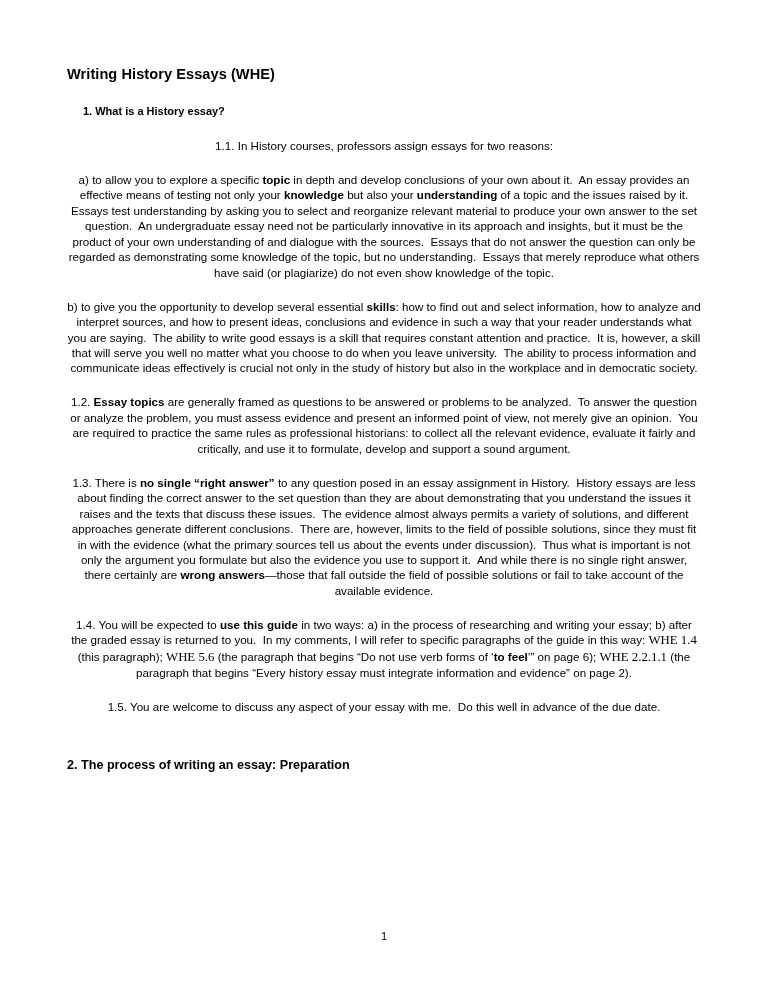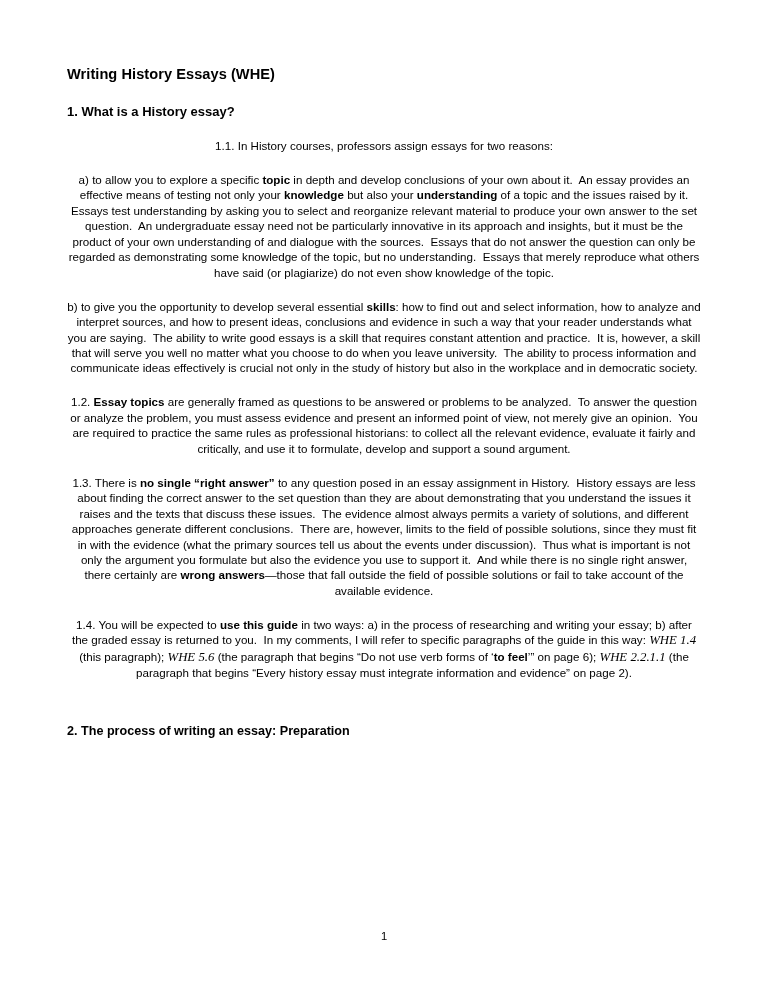--- a/index.html
+++ b/index.html
@@ -30,45 +30,44 @@
     width: 634px;
   }
   .doc-title {
     font-size: 14.6px;
     font-weight: bold;
     line-height: 17px;
     margin: 0 0 21px 0;
     letter-spacing: 0.05px;
   }
   .section-head {
-    font-size: 13px;
+    font-size: 11px;
     font-weight: bold;
     line-height: 15px;
-    margin: 0 0 19px 0;
+    margin: 0 0 19px 16px;
   }
   .section-head-2 {
     font-size: 12.6px;
     font-weight: bold;
     line-height: 15px;
     margin: 43px 0 28px 0;
   }
   p.body {
     font-size: 11.6px;
     line-height: 15.45px;
     margin: 0 0 18.5px 0;
     text-align: center;
     white-space: pre-wrap;
     word-spacing: 0.02px;
   }
   p.body:last-child { margin-bottom: 0; }
   b, .b { font-weight: bold; }
   .serif {
     font-family: "Liberation Serif", serif;
     font-size: 12.8px;
-    font-style: italic;
   }
   .page-number {
     position: absolute;
     left: 0;
     top: 929px;
     width: 768px;
     text-align: center;
     font-size: 11.2px;
     line-height: 14px;
     color: #000000;
@@ -84,20 +83,21 @@
 
     <div class="section-head">1. What is a History essay?</div>
 
     <div>
       <p class="body">1.1. In History courses, professors assign essays for two reasons:</p>
       <p class="body">a) to allow you to explore a specific <b>topic</b> in depth and develop conclusions of your own about it.  An essay provides an effective means of testing not only your <b>knowledge</b> but also your <b>understanding</b> of a topic and the issues raised by it.  Essays test understanding by asking you to select and reorganize relevant material to produce your own answer to the set question.  An undergraduate essay need not be particularly innovative in its approach and insights, but it must be the product of your own understanding of and dialogue with the sources.  Essays that do not answer the question can only be regarded as demonstrating some knowledge of the topic, but no understanding.  Essays that merely reproduce what others have said (or plagiarize) do not even show knowledge of the topic.</p>
       <p class="body">b) to give you the opportunity to develop several essential <b>skills</b>: how to find out and select information, how to analyze and interpret sources, and how to present ideas, conclusions and evidence in such a way that your reader understands what you are saying.  The ability to write good essays is a skill that requires constant attention and practice.  It is, however, a skill that will serve you well no matter what you choose to do when you leave university.  The ability to process information and communicate ideas effectively is crucial not only in the study of history but also in the workplace and in democratic society.</p>
       <p class="body">1.2. <b>Essay topics</b> are generally framed as questions to be answered or problems to be analyzed.  To answer the question or analyze the problem, you must assess evidence and present an informed point of view, not merely give an opinion.  You are required to practice the same rules as professional historians: to collect all the relevant evidence, evaluate it fairly and critically, and use it to formulate, develop and support a sound argument.</p>
       <p class="body">1.3. There is <b>no single “right answer”</b> to any question posed in an essay assignment in History.  History essays are less about finding the correct answer to the set question than they are about demonstrating that you understand the issues it raises and the texts that discuss these issues.  The evidence almost always permits a variety of solutions, and different approaches generate different conclusions.  There are, however, limits to the field of possible solutions, since they must fit in with the evidence (what the primary sources tell us about the events under discussion).  Thus what is important is not only the argument you formulate but also the evidence you use to support it.  And while there is no single right answer, there certainly are <b>wrong answers</b>—those that fall outside the field of possible solutions or fail to take account of the available evidence.</p>
       <p class="body">1.4. You will be expected to <b>use this guide</b> in two ways: a) in the process of researching and writing your essay; b) after the graded essay is returned to you.  In my comments, I will refer to specific paragraphs of the guide in this way: <span class="serif">WHE 1.4</span> (this paragraph); <span class="serif">WHE 5.6</span> (the paragraph that begins “Do not use verb forms of ‘<b>to feel</b>’” on page 6); <span class="serif">WHE 2.2.1.1</span> (the paragraph that begins “Every history essay must integrate information and evidence” on page 2).</p>
+      <p class="body">1.5. You are welcome to discuss any aspect of your essay with me.  Do this well in advance of the due date.</p>
     </div>
 
     <div class="section-head-2">2. The process of writing an essay: Preparation</div>
 
     <div>
     </div>
 
   </div>
 
   <div class="page-number">1</div>

